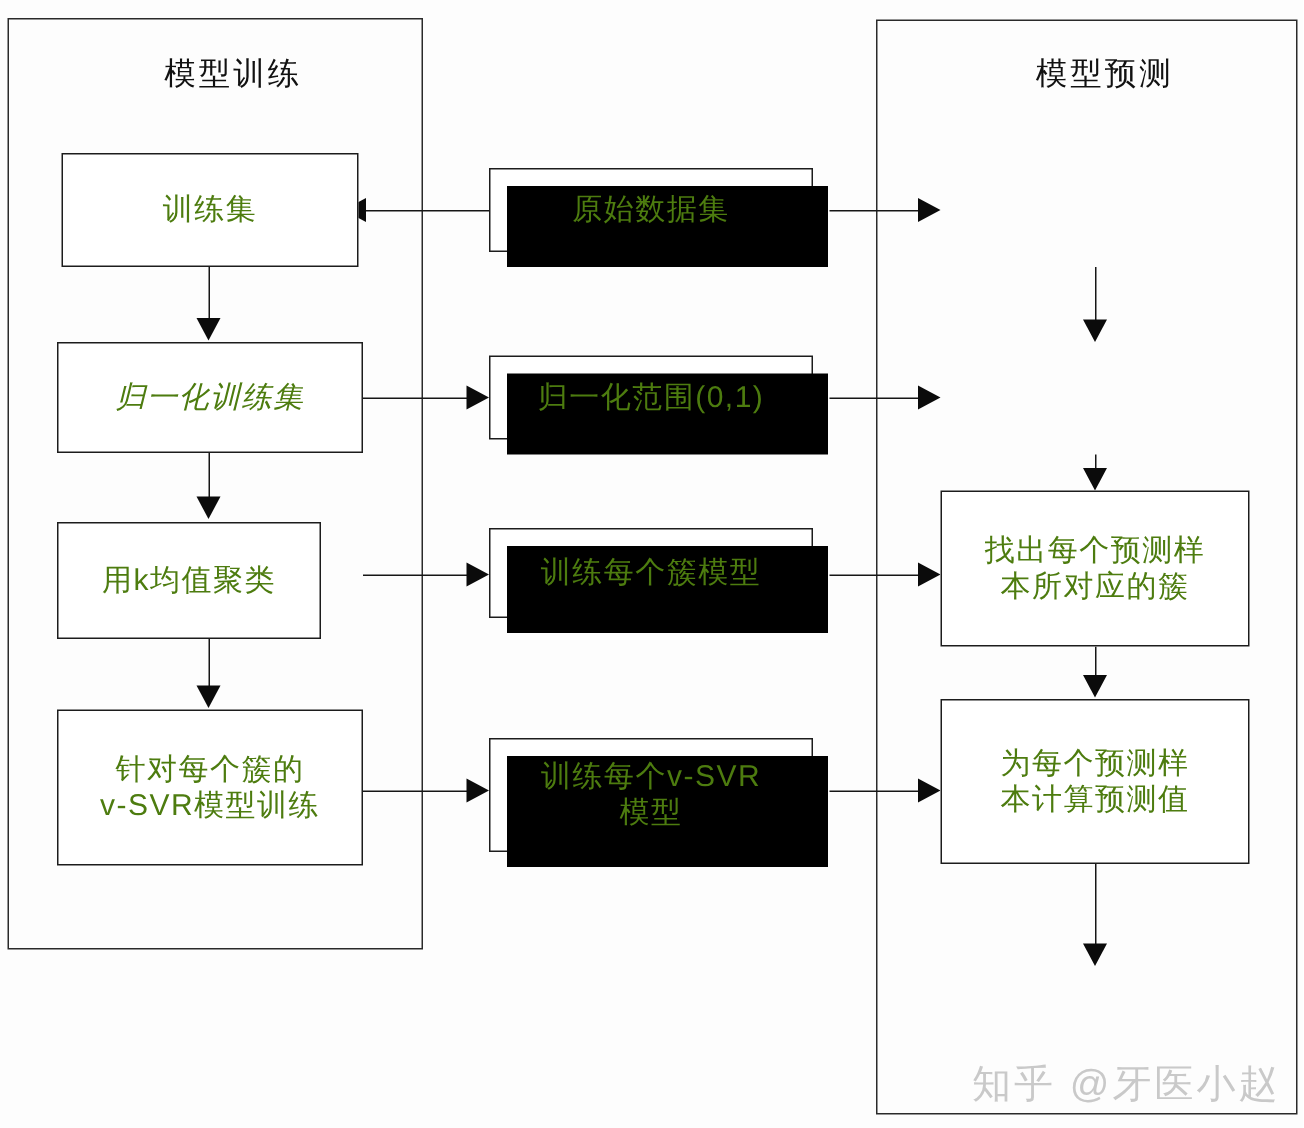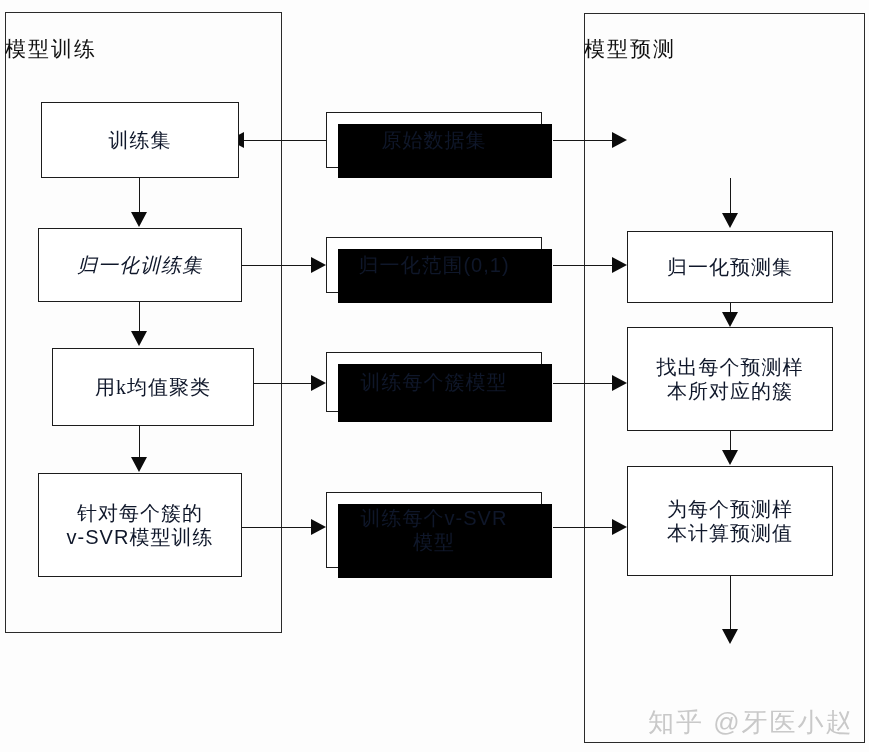--- a/index.html
+++ b/index.html
@@ -21,38 +21,39 @@
 
   
   .group {
     position: absolute;
     border: 1.6px solid #2a2a2a;
     box-sizing: border-box;
     background: transparent;
   }
   .group-title {
     position: absolute;
-    text-align: left;
+    text-align: center;
     font-size: 21px;
     letter-spacing: 2px;
     color: #111;
     white-space: nowrap;
+    margin-left: 12px;
   }
 
   
   .node {
     position: absolute;
     box-sizing: border-box;
     border: 1.5px solid #1c1c1c;
     background: #ffffff;
     display: flex;
     align-items: center;
     justify-content: center;
     text-align: center;
-    color: #0f172a;
+    color: #4d7c0f;
     font-size: 20px;
     line-height: 1.22;
     letter-spacing: 1px;
     z-index: 3;
     white-space: pre-line;
     padding: 17px 4px;
   }
   .node.shadowed::after {
     content: "";
     position: absolute;
@@ -122,36 +123,35 @@
   <div class="group" style="left:5px; top:12px; width:277px; height:621px;"></div>
   <div class="group" style="left:584px; top:13px; width:281px; height:730px;"></div>
 
   <div class="group-title" style="left:5px; top:35px; width:277px;">模型训练</div>
   <div class="group-title" style="left:584px; top:35px; width:281px;">模型预测</div>
 
   <div class="node" style="left:41px; top:102px; width:198px; height:76px;">训练集</div>
 
   <div class="node" style="left:38px; top:228px; width:204px; height:74px;font-style:italic;">归一化训练集</div>
 
-  <div class="node" style="left:52px; top:348px; width:202px; height:78px;font-family:Liberation Serif, serif;">用k均值聚类</div>
+  <div class="node" style="left:38px; top:348px; width:176px; height:78px;">用k均值聚类</div>
 
   <div class="node" style="left:38px; top:473px; width:204px; height:104px;">针对每个簇的
 v-SVR模型训练</div>
 
   <div class="node shadowed" style="left:326px; top:112px; width:216px; height:56px;">原始数据集</div>
 
   <div class="node shadowed" style="left:326px; top:237px; width:216px; height:56px;">归一化范围(0,1)</div>
 
   <div class="node shadowed" style="left:326px; top:352px; width:216px; height:60px;">训练每个簇模型</div>
 
   <div class="node shadowed" style="left:326px; top:492px; width:216px; height:76px;">训练每个v-SVR
 模型</div>
 
 
-  <div class="node" style="left:627px; top:231px; width:206px; height:72px;">归一化预测集</div>
 
   <div class="node" style="left:627px; top:466px; width:206px; height:110px;">为每个预测样
 本计算预测值</div>
 
   <div class="node" style="left:627px; top:327px; width:206px; height:104px;">找出每个预测样
 本所对应的簇</div>
 
 
   <div class="line-h" style="left:240px; top:140px; width:90px;"></div>
   <div class="arrow left" style="left:229px; top:132px;"></div>

